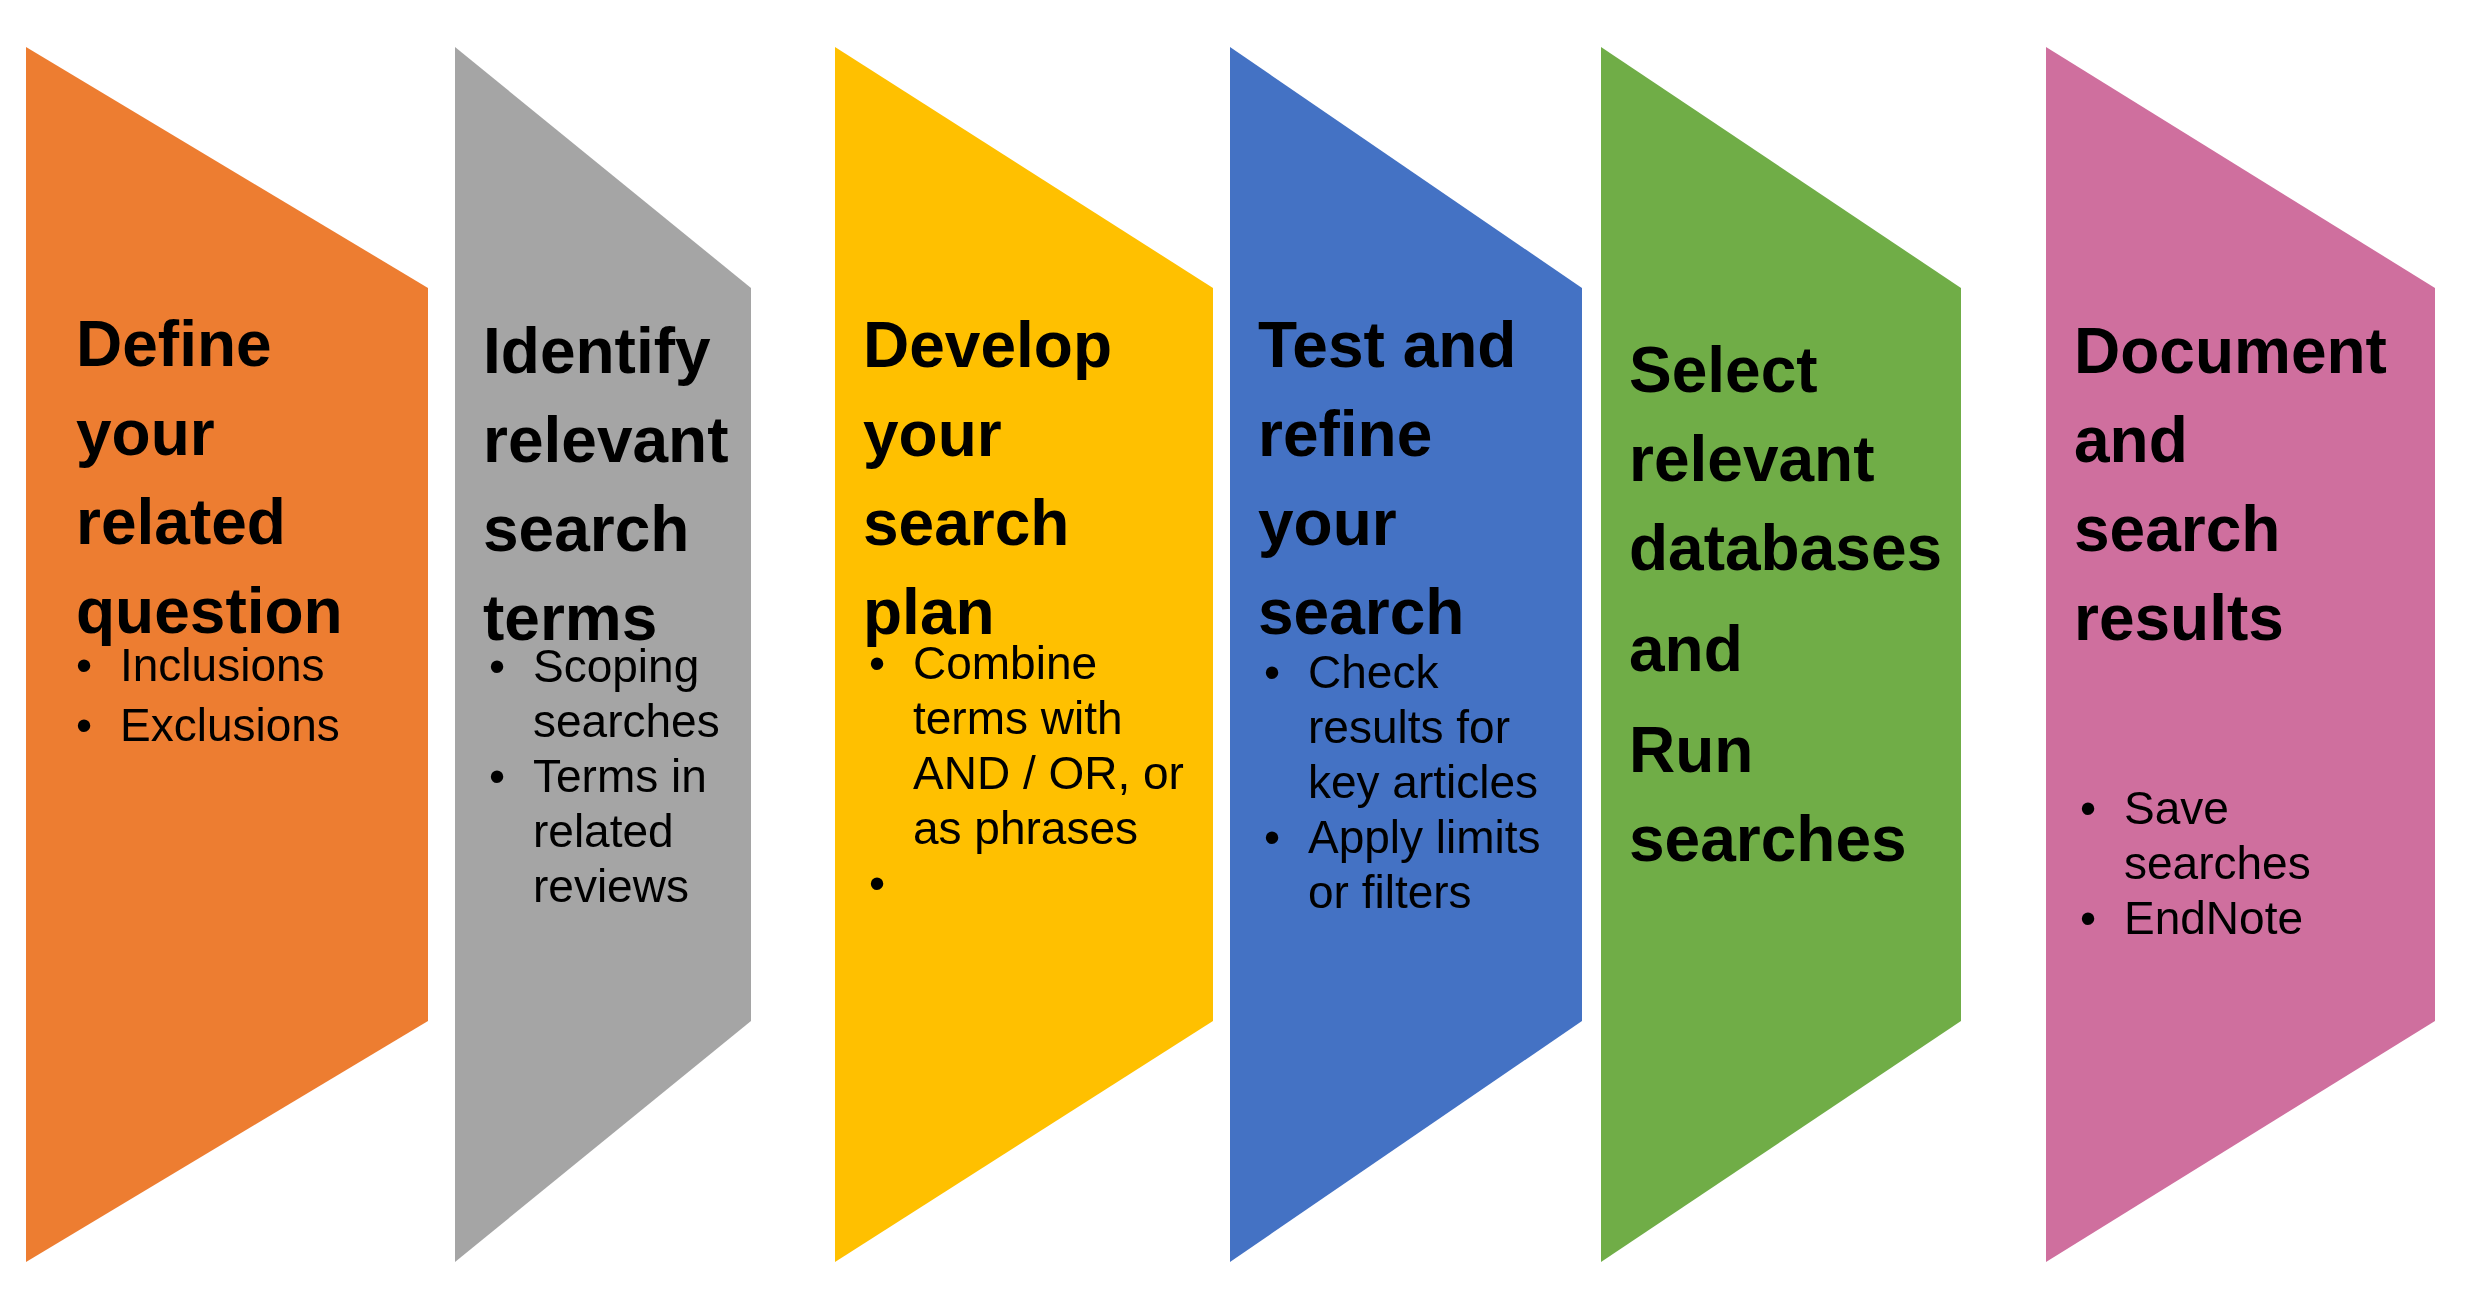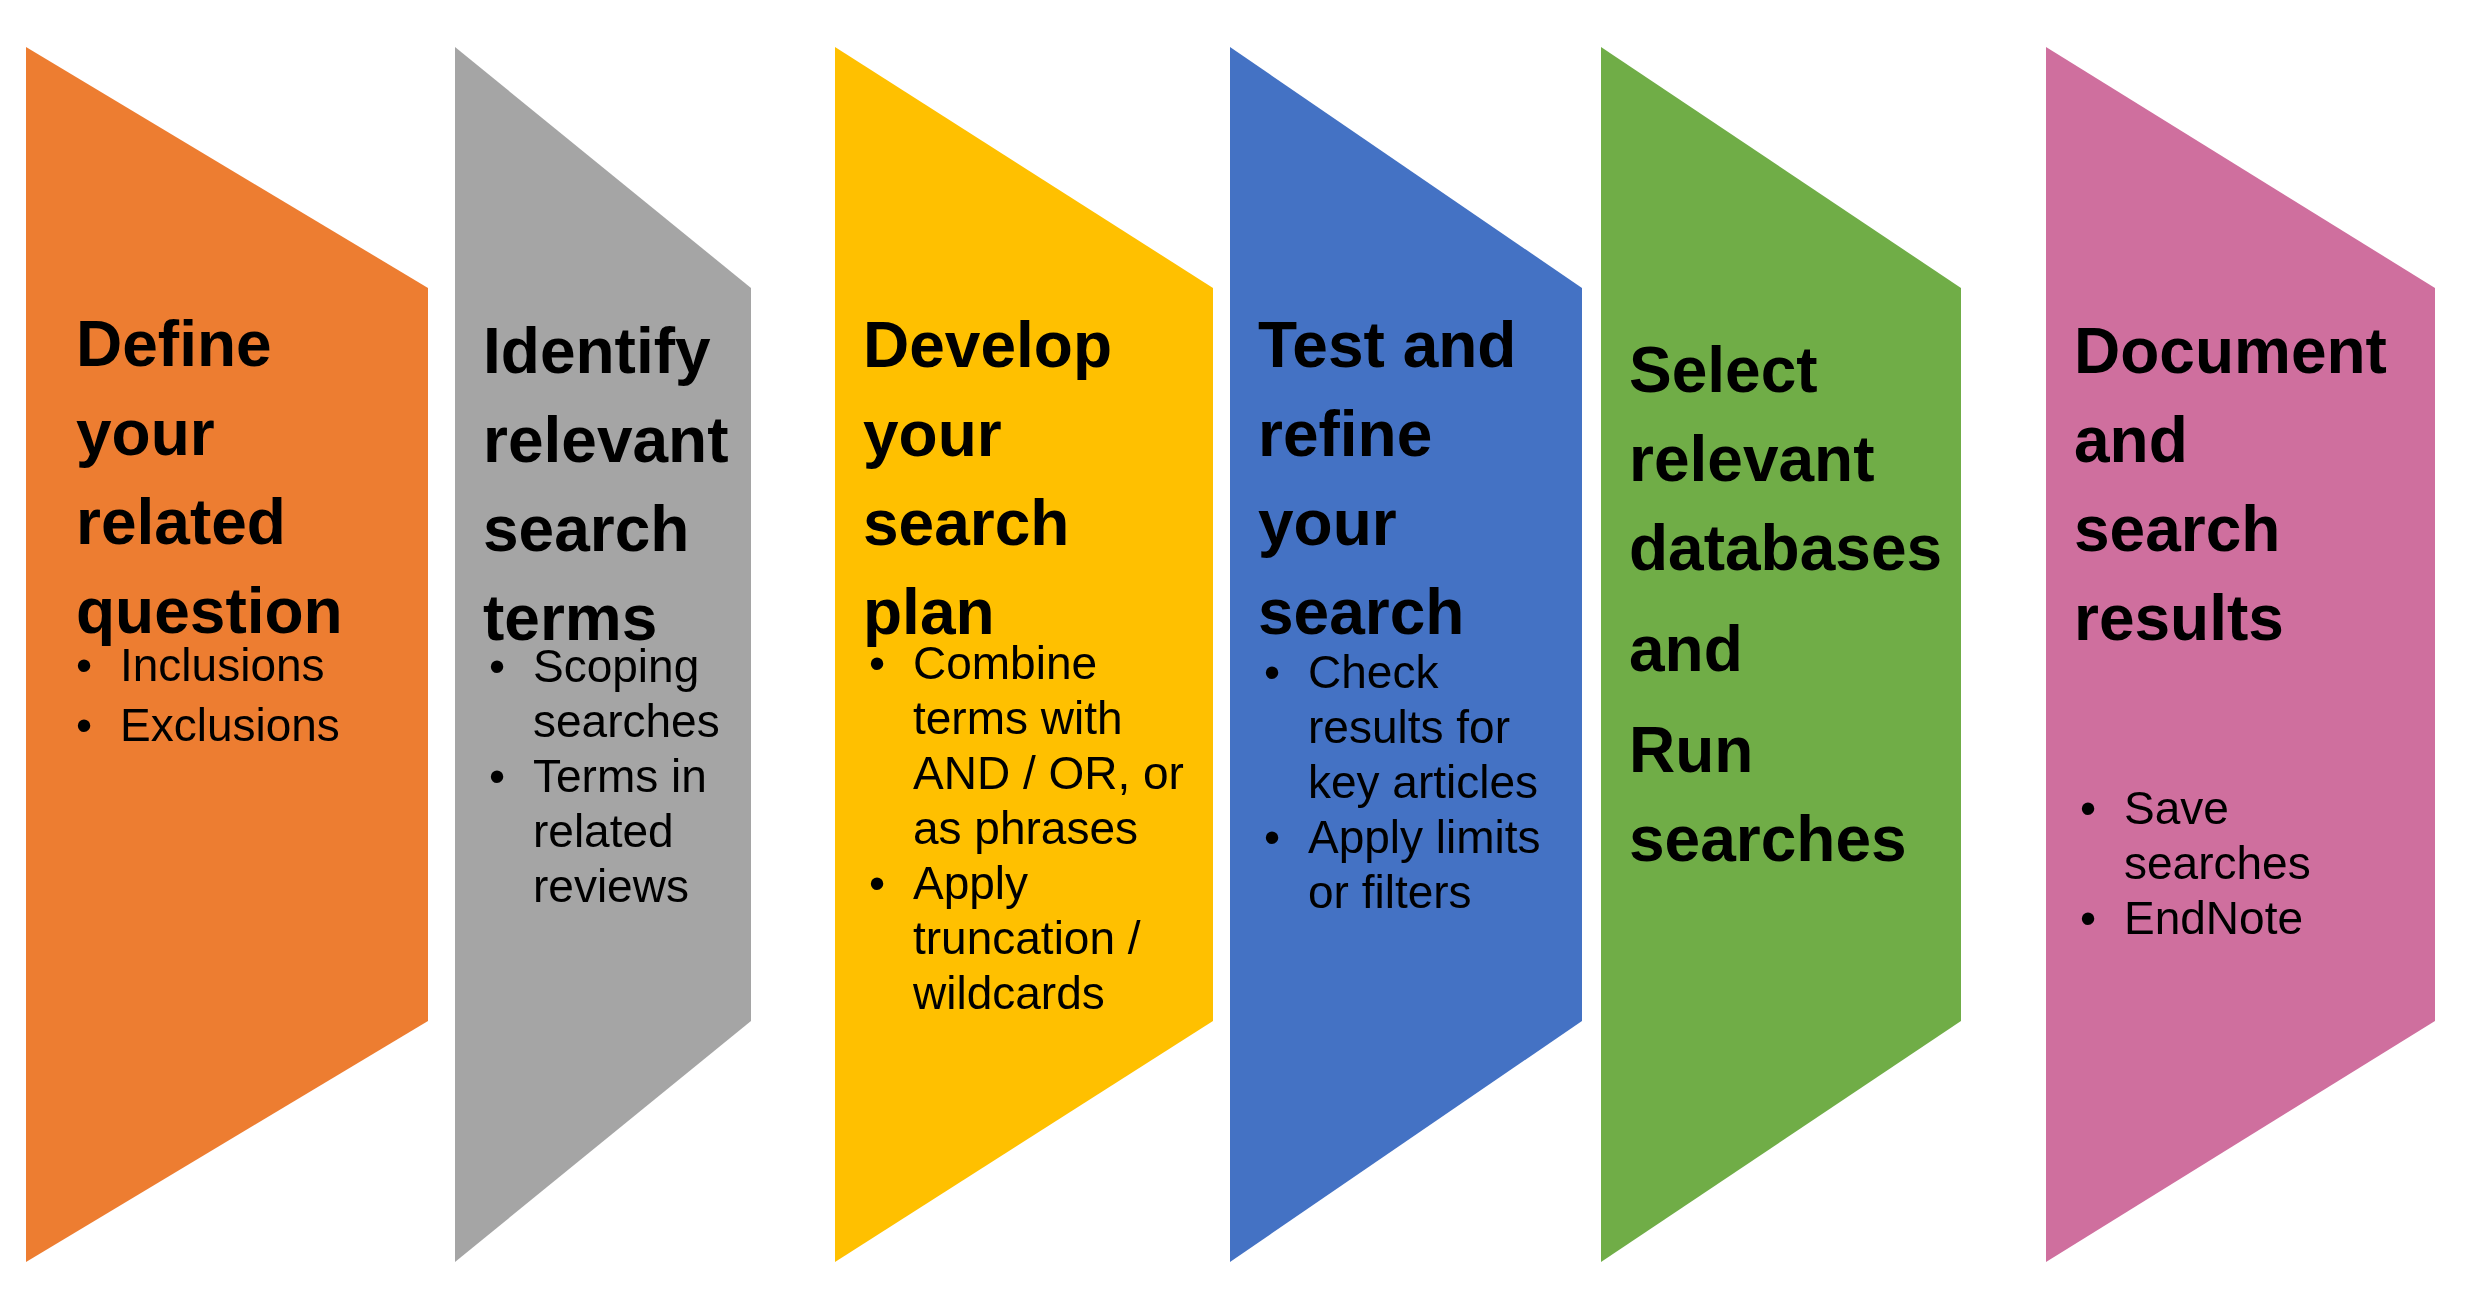--- a/index.html
+++ b/index.html
@@ -137,21 +137,20 @@
       <div class="tline">search</div>
       <div class="tline">plan</div>
     </div>
     <ul class="bullets">
       <li>
         <span class="dot">•</span>
         <span>Combine terms with AND / OR, or as phrases</span>
       </li>
       <li>
         <span class="dot">•</span>
-        <span>Apply truncation / wildcards</span>
       </li>
     </ul>
   </div>
 
   <div class="shape s4">
     <svg class="banner" viewBox="0 0 352 1215" preserveAspectRatio="none">
       <polygon points="0,0 352,241 352,974 0,1215" fill="#4472C4"></polygon>
     </svg>
     <div class="title">
       <div class="tline">Test and</div>

